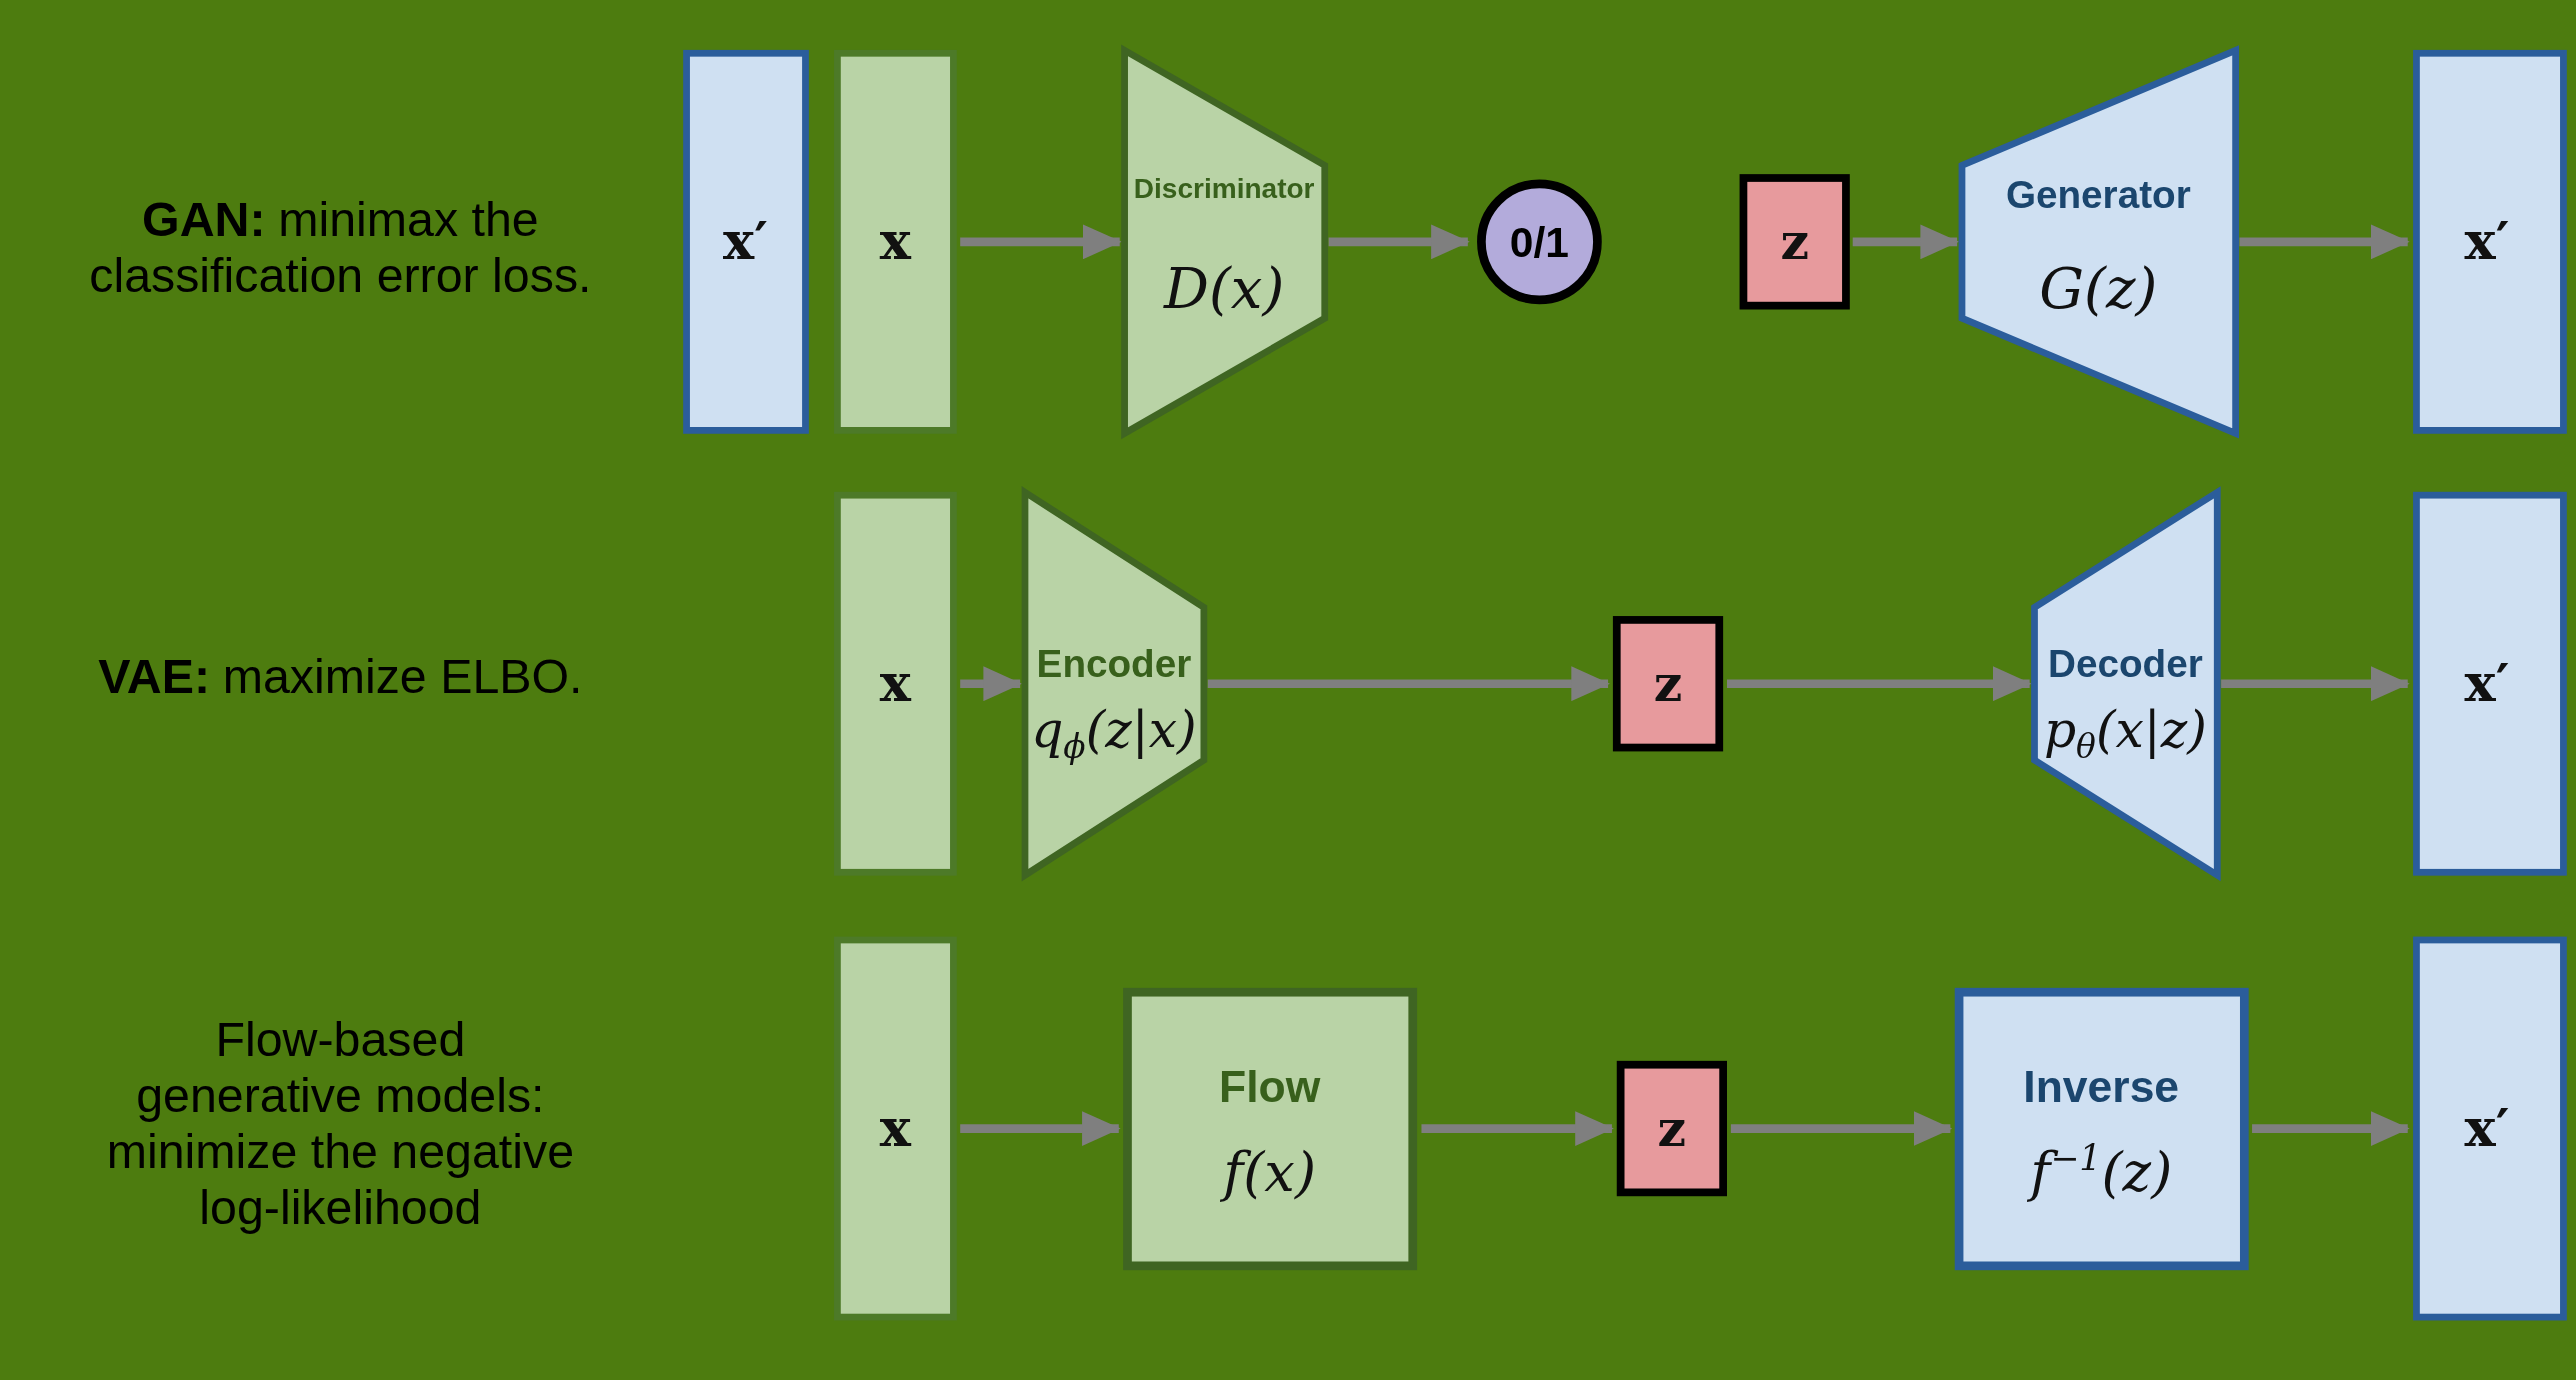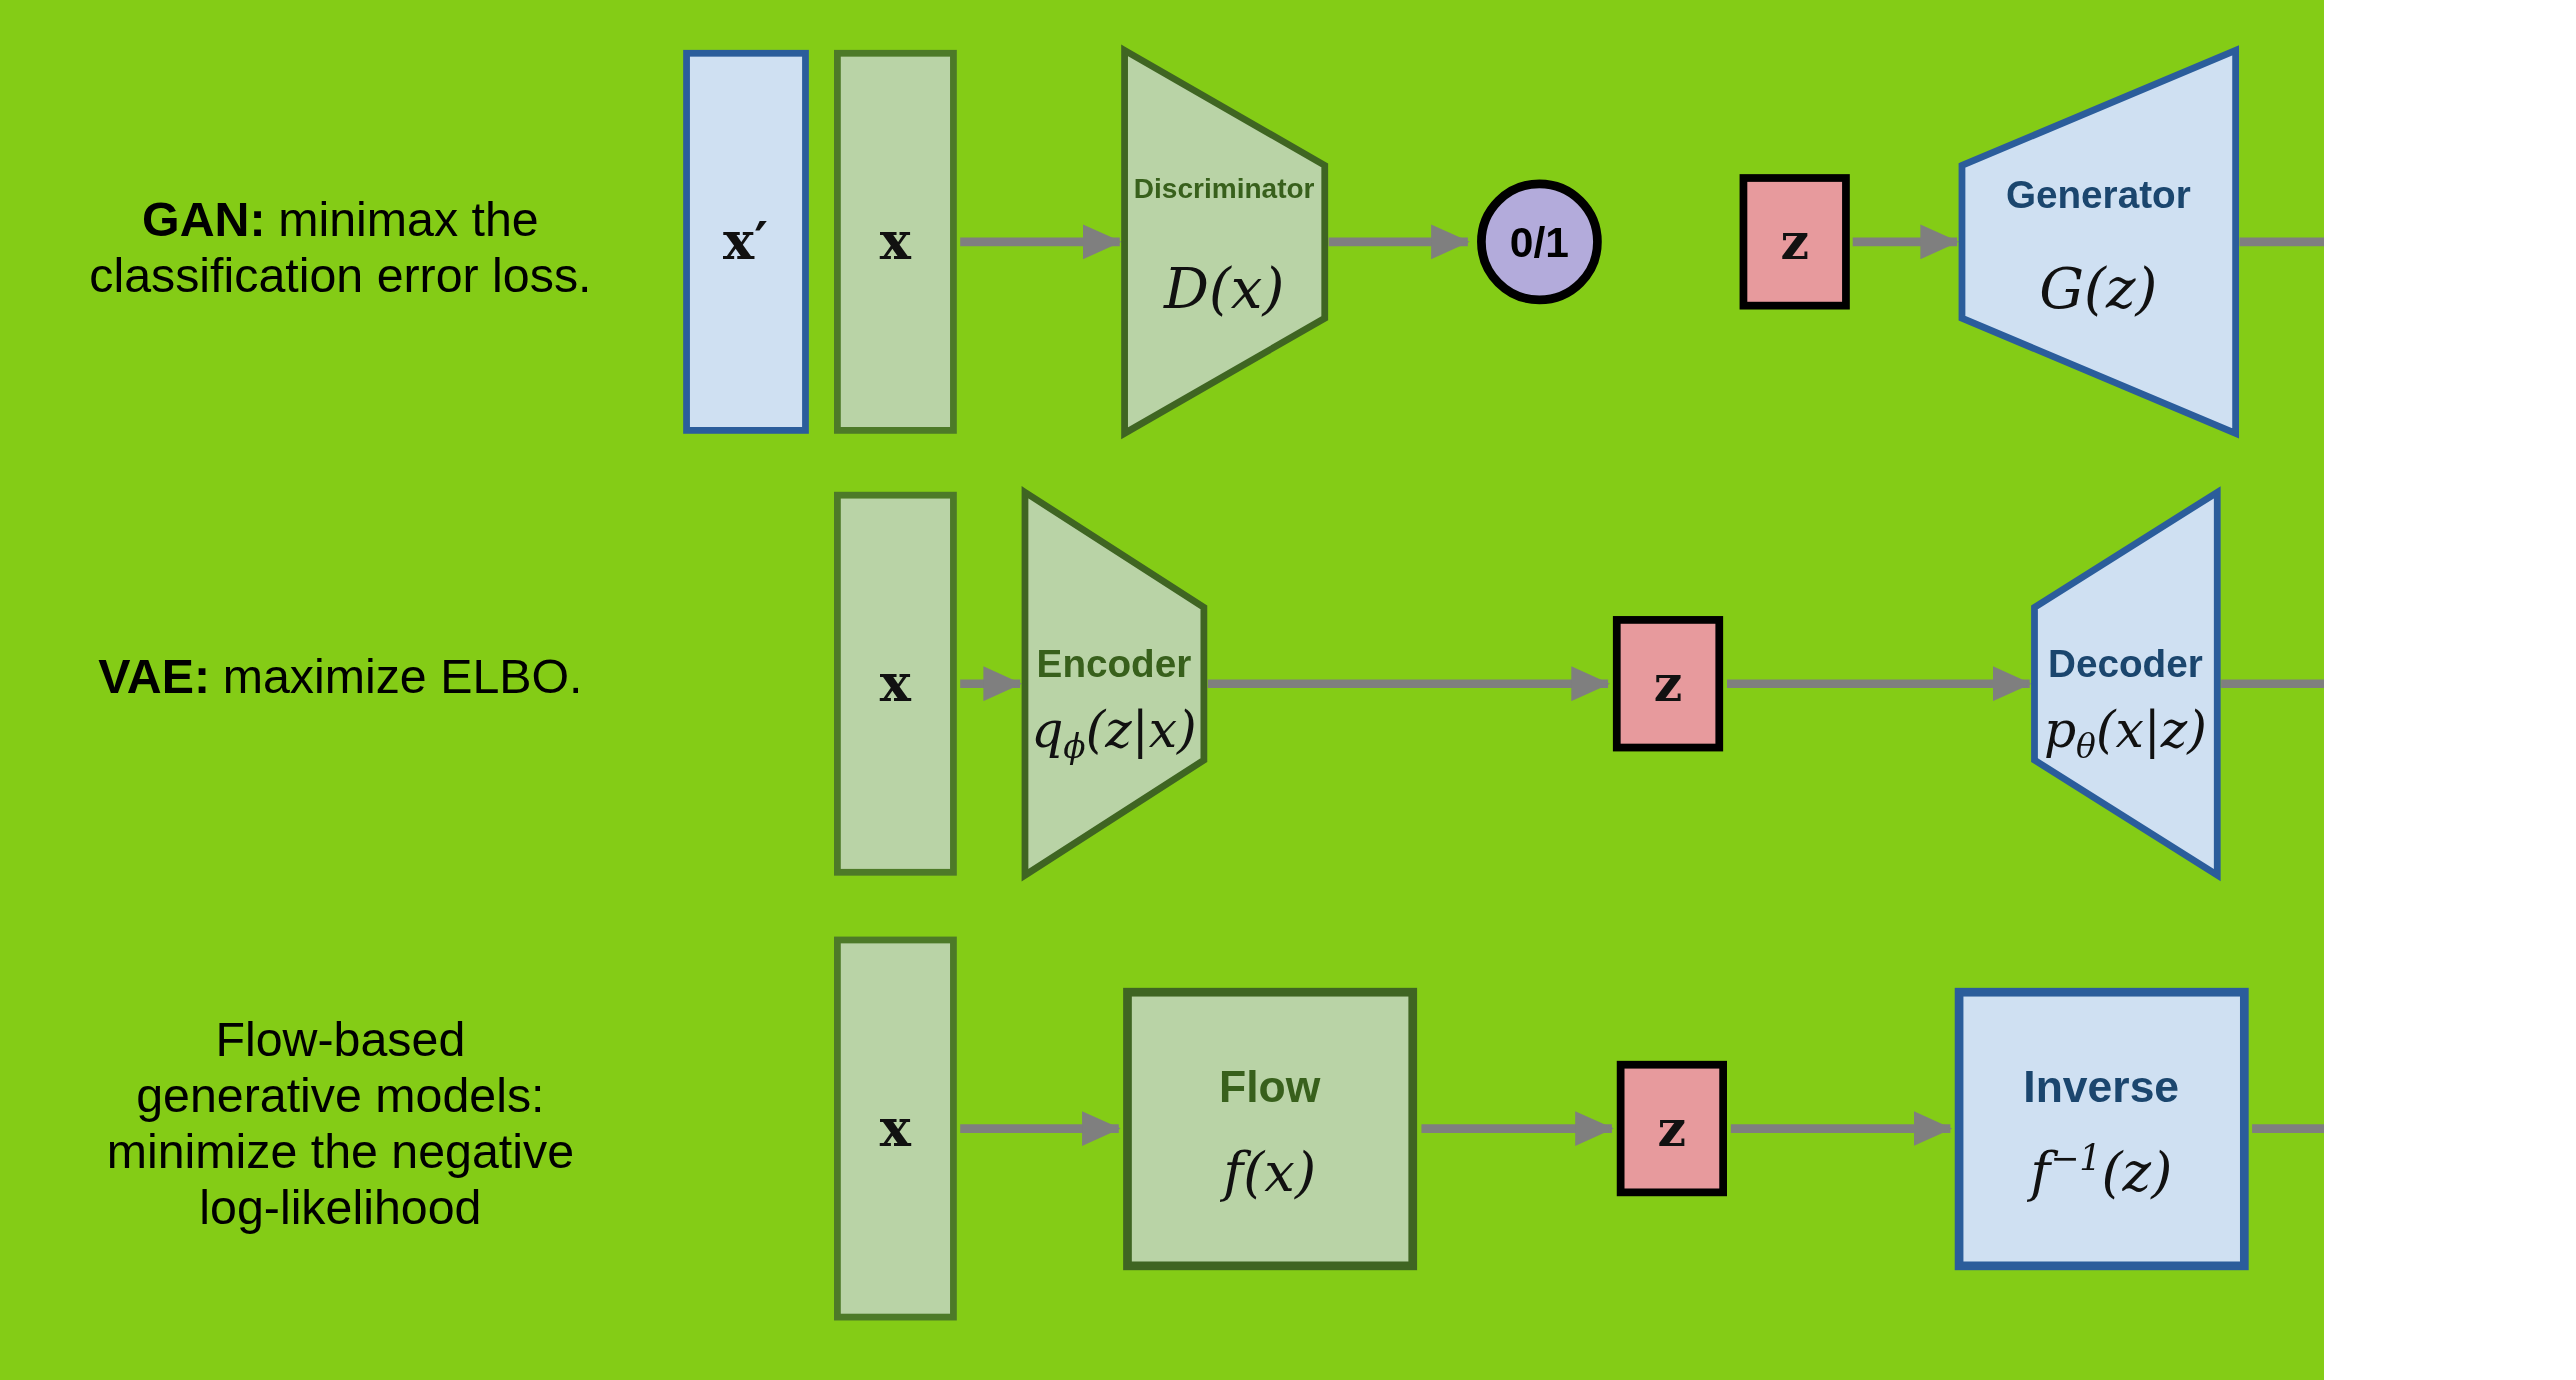--- a/index.html
+++ b/index.html
@@ -1,16 +1,16 @@
 <!DOCTYPE html>
 <html><head>
 <meta charset="utf-8">
 <style>
   html,body{margin:0;padding:0;background:#ffffff;}
-  .stage{width:2324px;height:1381px;position:relative;background:#84cc16;overflow:hidden;}
+  .stage{width:2576px;height:1381px;position:relative;background:#4d7c0f;overflow:hidden;}
   svg{display:block;}
   .caption{font-family:"Liberation Sans",sans-serif;font-size:50px;fill:#000000;}
   .caption .b{font-weight:bold;}
   .serifbold{font-family:"DejaVu Serif",serif;font-weight:bold;fill:#111111;}
   .mathit{font-family:"DejaVu Serif",serif;font-style:italic;fill:#111111;}
   .gtitle{font-family:"Liberation Sans",sans-serif;font-weight:bold;fill:#38601c;}
   .btitle{font-family:"Liberation Sans",sans-serif;font-weight:bold;fill:#1b466e;}
   .out01{font-family:"Liberation Sans",sans-serif;font-weight:bold;fill:#000000;}
   text{user-select:none;}
 </style>

